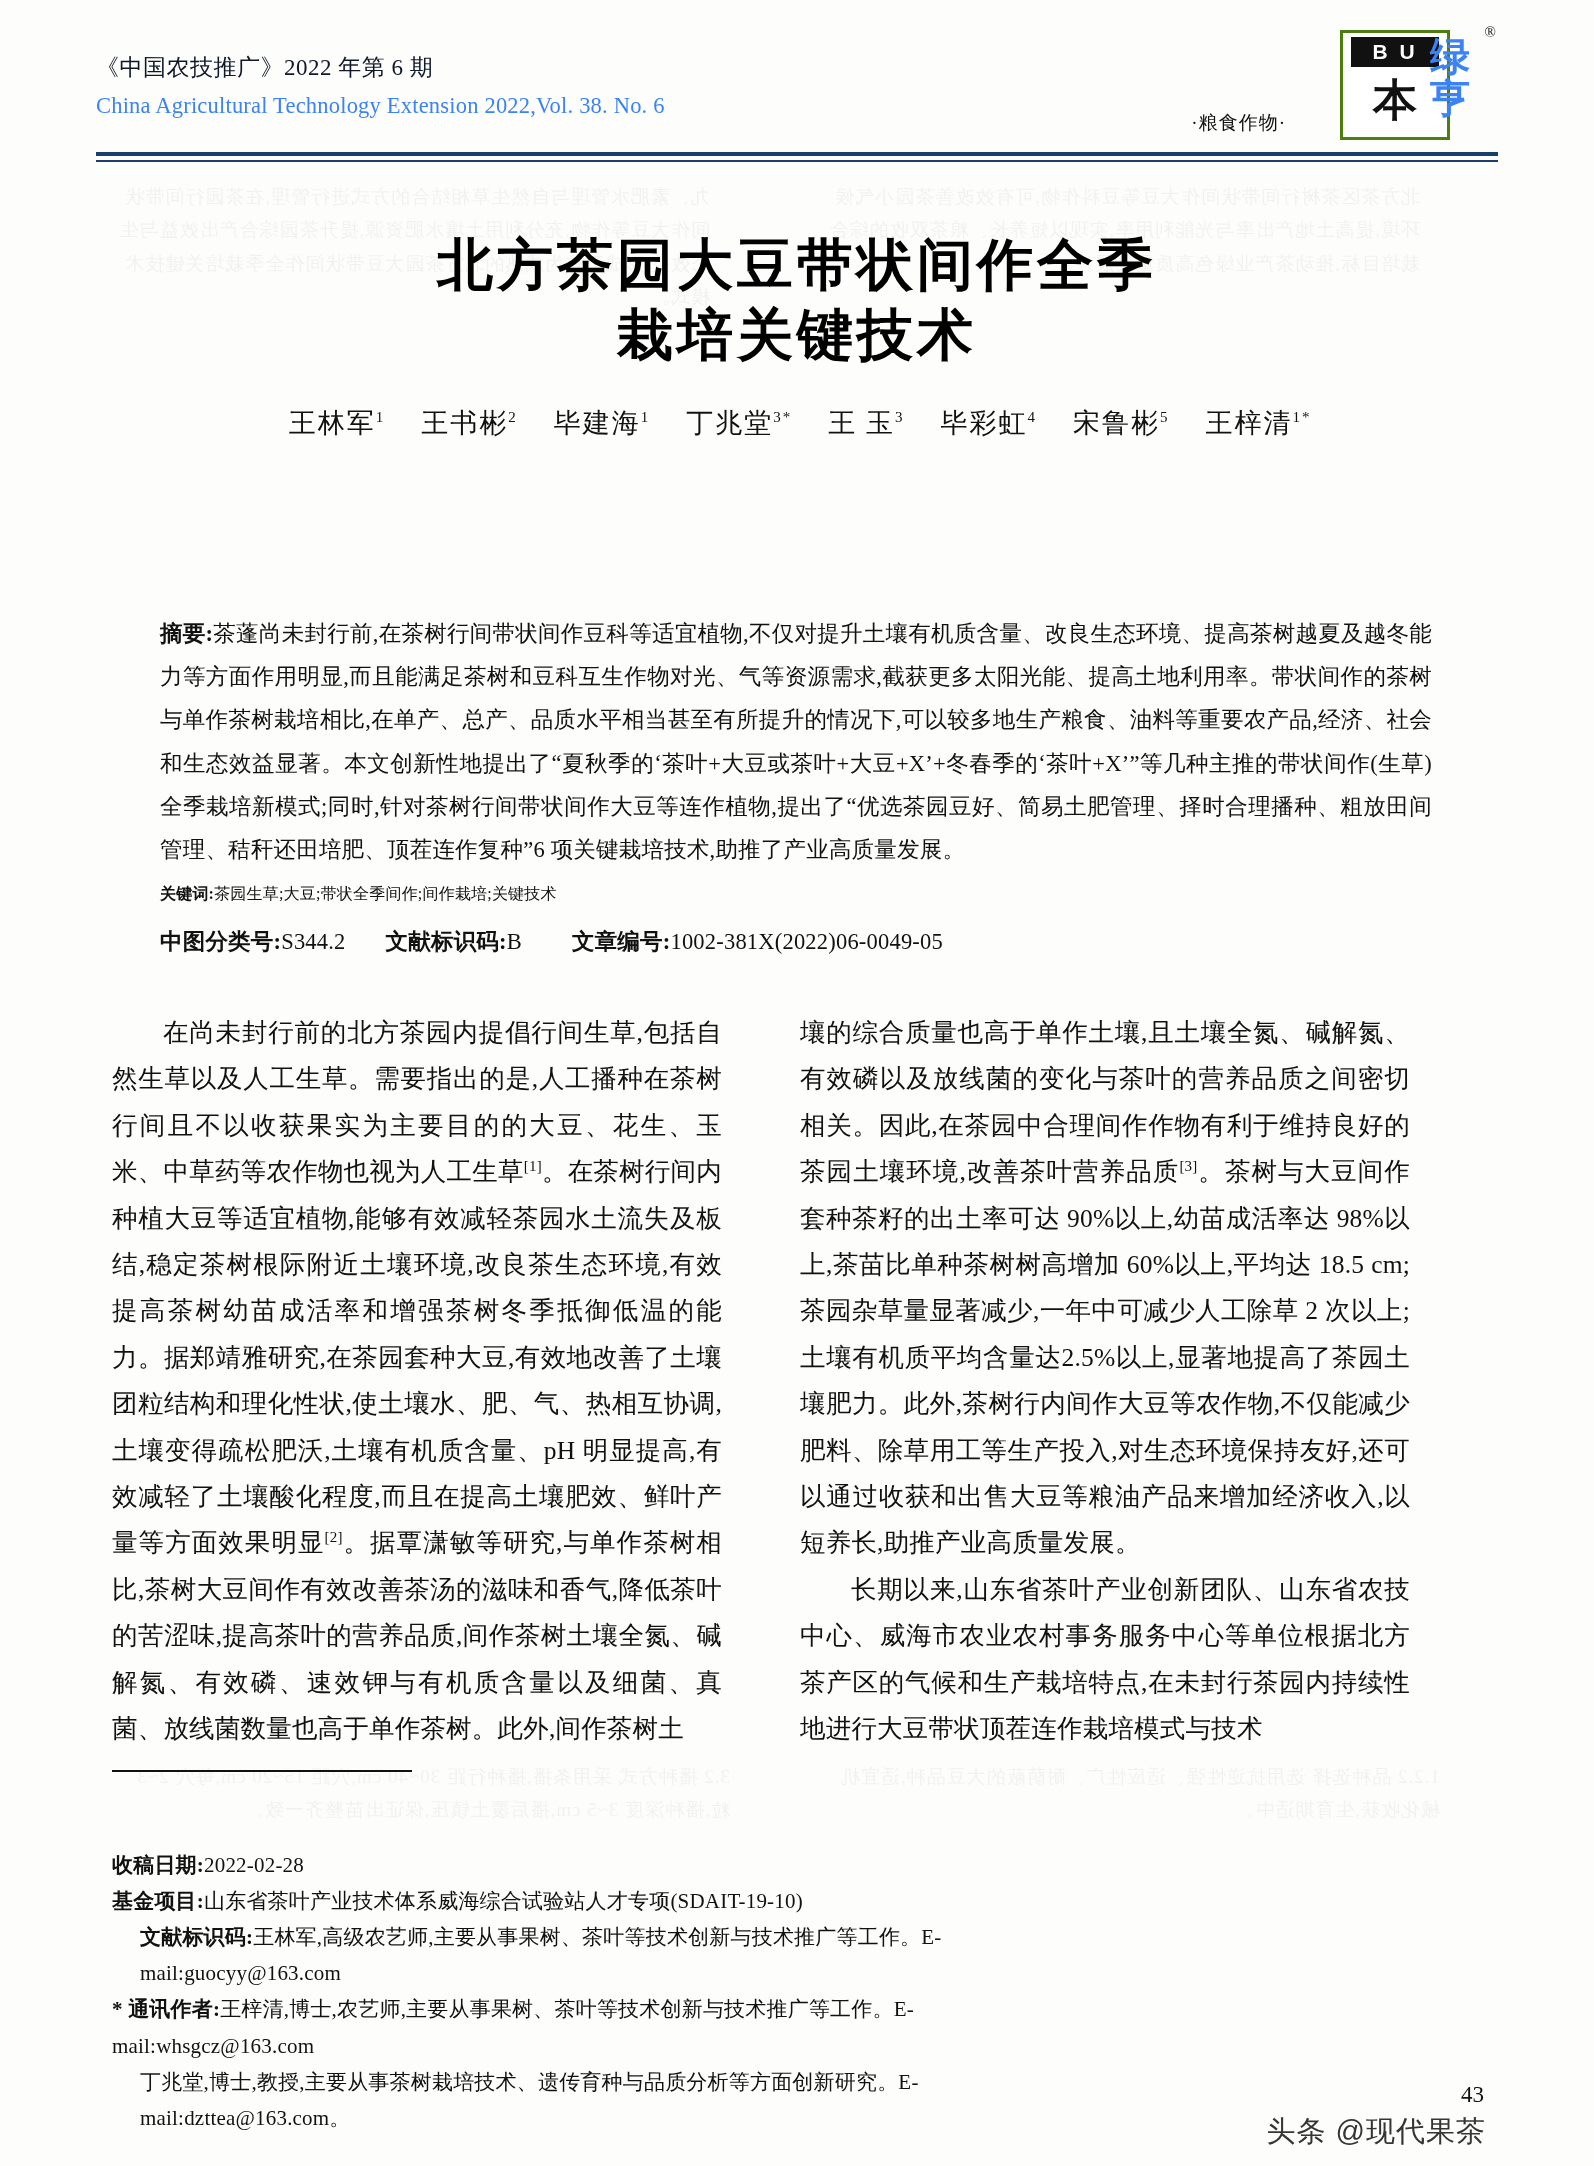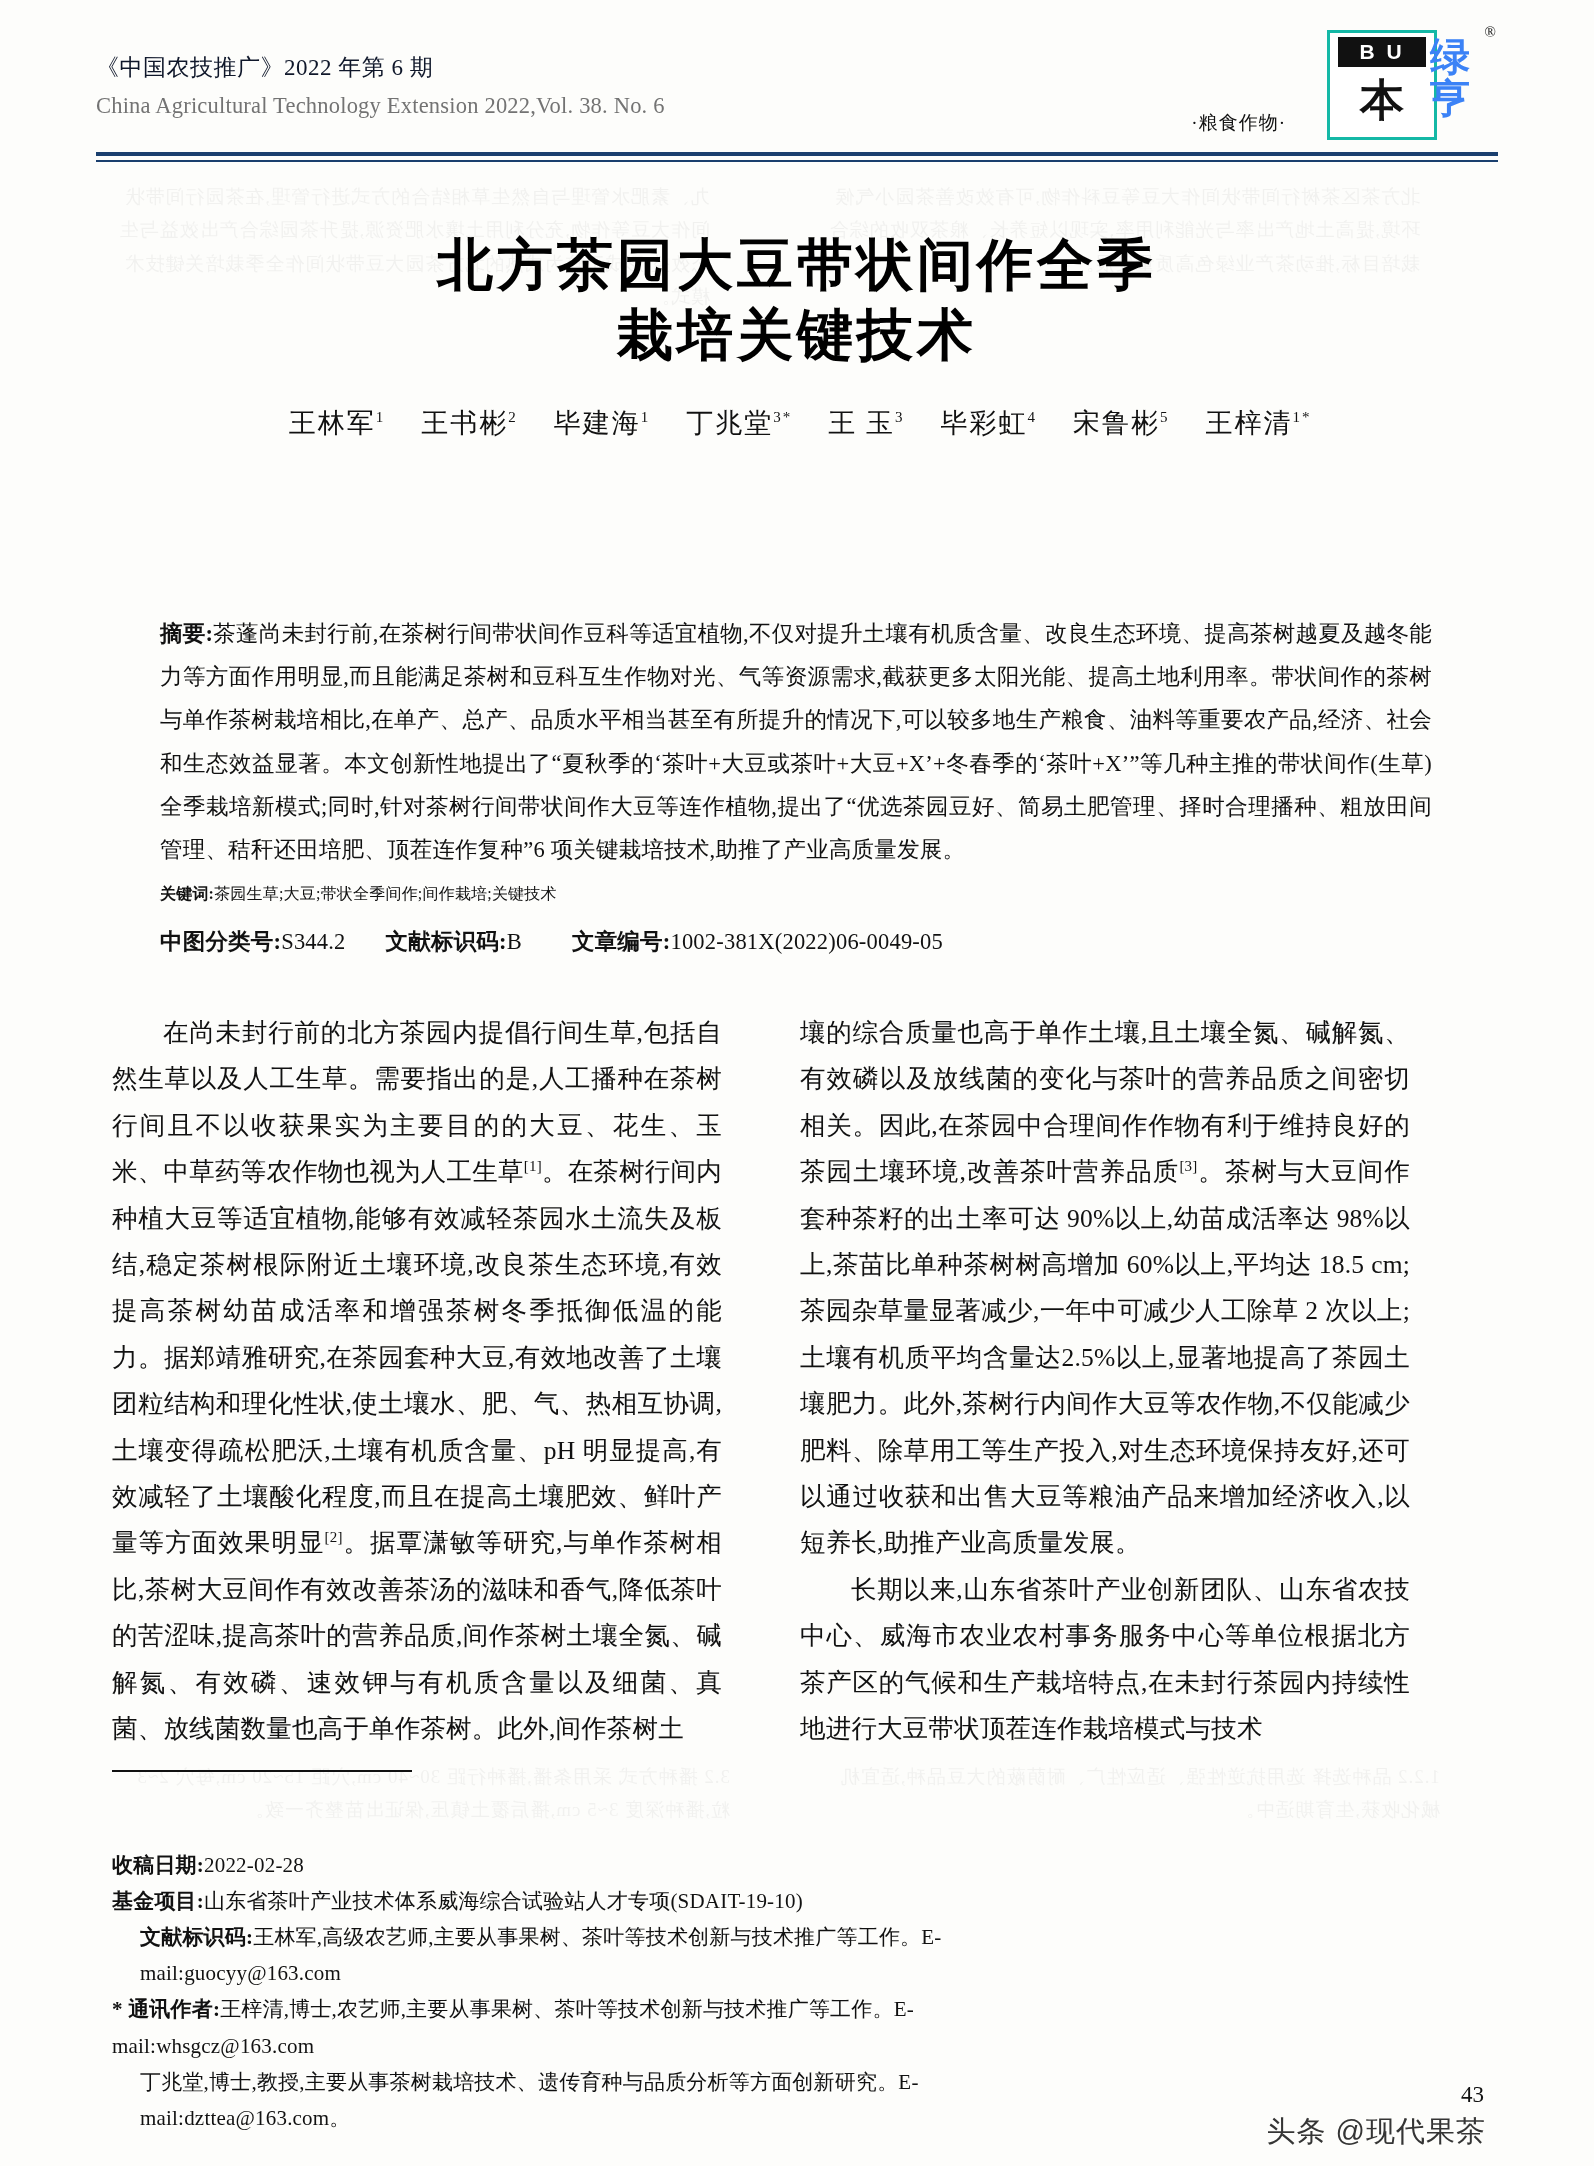--- a/index.html
+++ b/index.html
@@ -45,45 +45,45 @@
   .hdr-line1 {
     font-family: "Liberation Serif", serif;
     font-size: 23px;
     letter-spacing: 0.5px;
     color: #0f172a;
   }
   .hdr-line2 {
     font-family: "Liberation Serif", serif;
     font-size: 22.5px;
     margin-top: 10px;
-    color: #737373;
+    color: #3b82f6;
     letter-spacing: 0.2px;
   }
   .hdr-cat {
     position: absolute;
     right: 210px;
     top: 58px;
     font-size: 19px;
     letter-spacing: 1px;
     color: #111;
   }
   .logo {
     position: absolute;
     right: 0px;
     top: -28px;
     width: 172px;
     height: 118px;
   }
   .logo-box {
     position: absolute;
-    left: 3px;
+    left: 16px;
     top: 6px;
     width: 104px;
     height: 104px;
-    border: 3px solid #14b8a6;
+    border: 3px solid #4d7c0f;
     background: #fff;
   }
   .logo-bu {
     position: absolute;
     left: 8px;
     top: 4px;
     width: 88px;
     height: 30px;
     background: #111;
     color: #fff;

